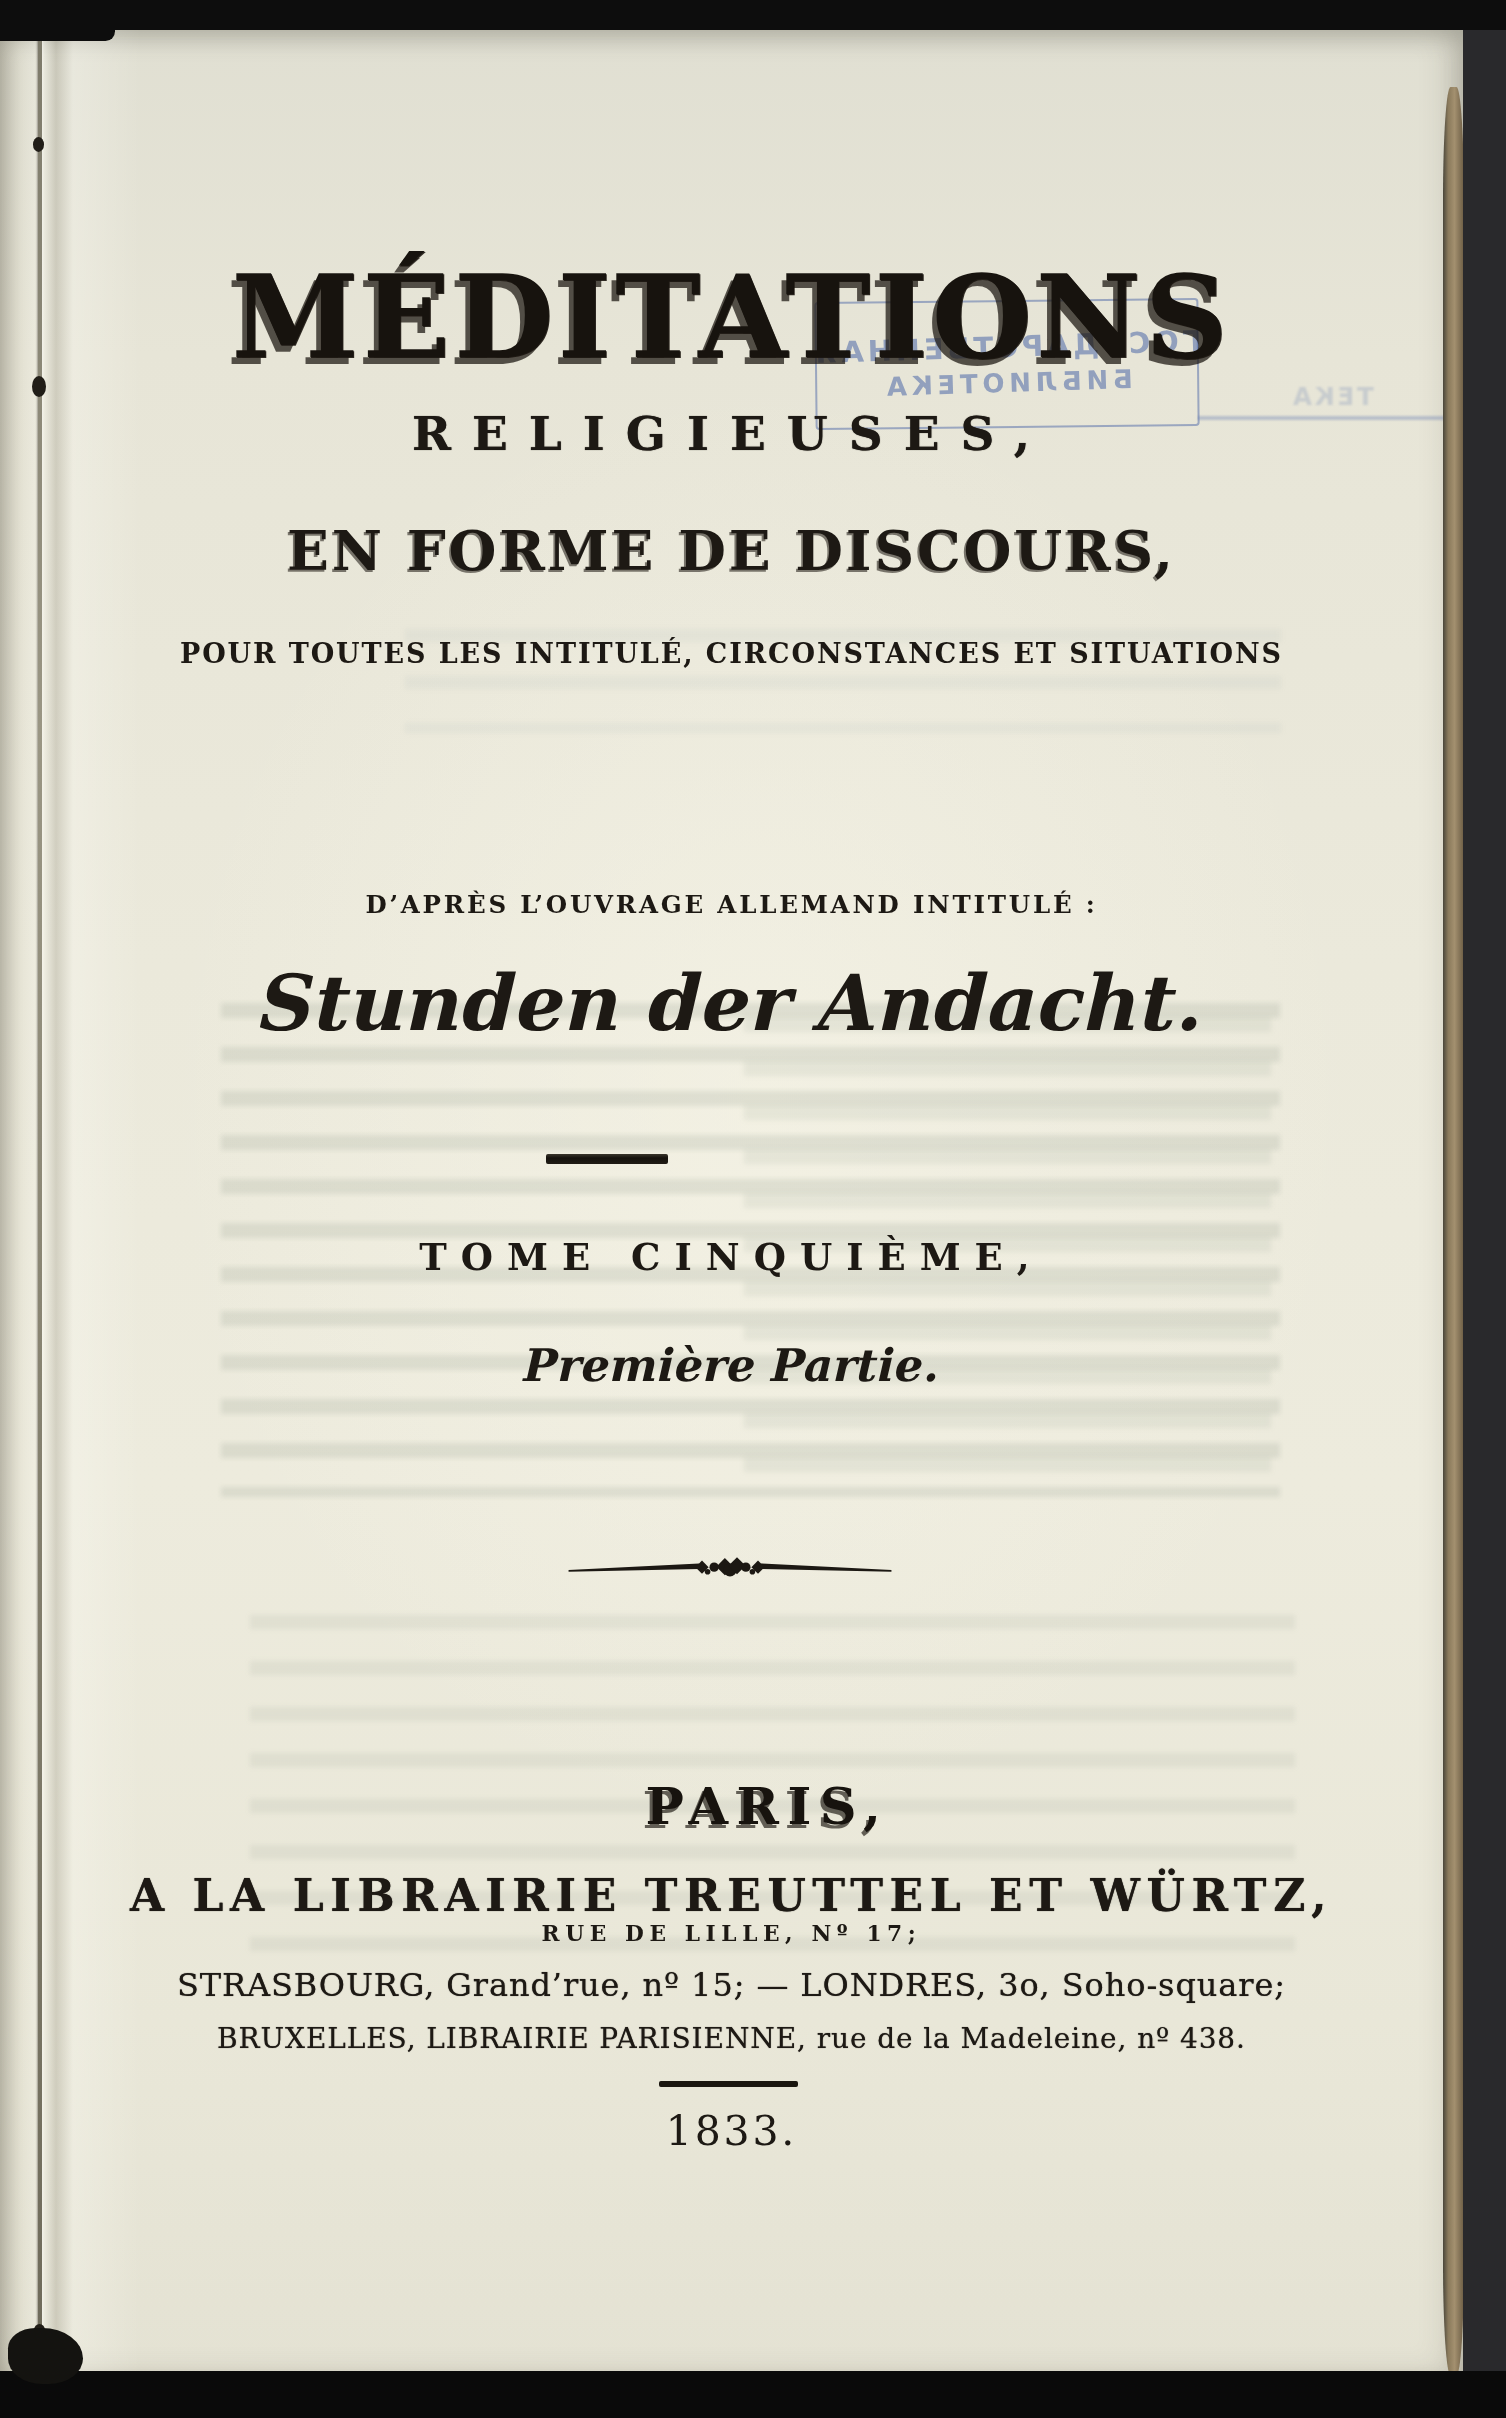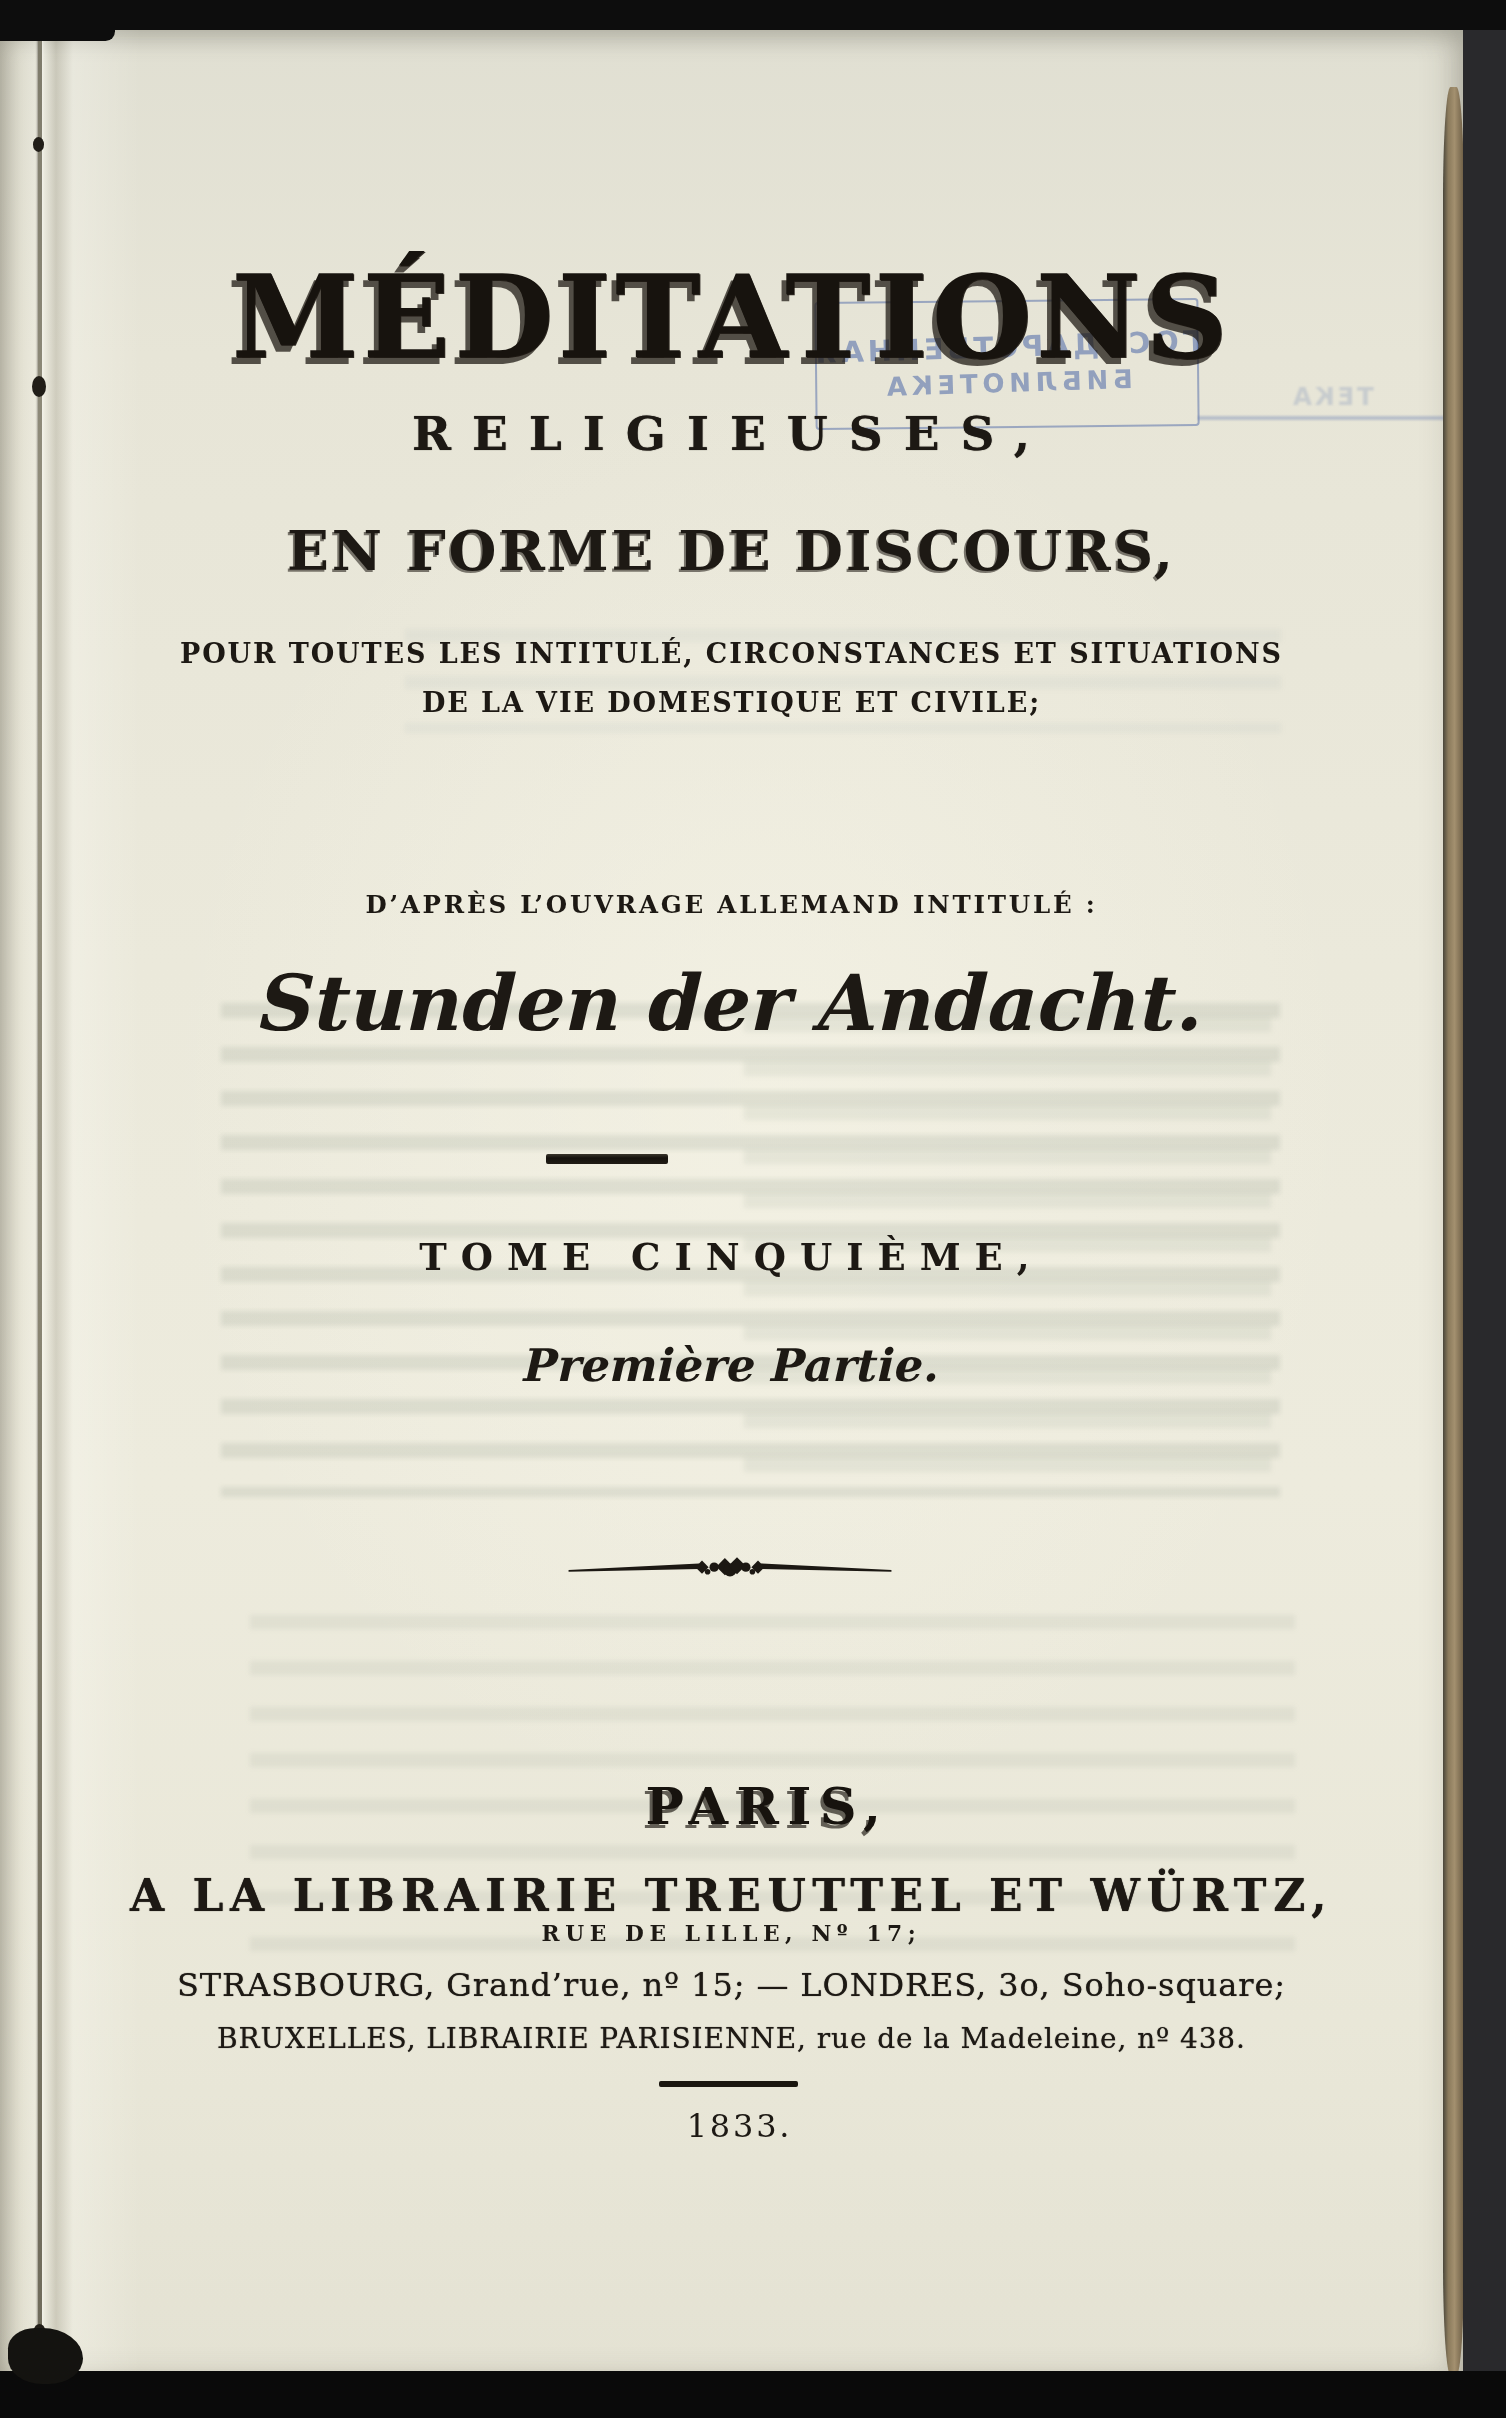--- a/index.html
+++ b/index.html
@@ -78,21 +78,21 @@
   .volume{top:1209px;font-size:37px;font-weight:bold;letter-spacing:14px;}
   .part{top:1313px;font-size:45px;}
   .ornament{position:absolute;left:565px;top:1529px;z-index:4;}
   .city{top:1750px;font-size:51px;font-weight:bold;letter-spacing:8.5px;color:#17130e;
     text-shadow:-2.8px 3.8px 0 rgba(25,20,14,0.65);padding-left:36px;}
   .publisher{top:1844px;font-size:44px;letter-spacing:6.6px;font-weight:bold;text-shadow:0 0 0.9px #1d1914;}
   .pub-address{top:1895px;font-size:21.7px;font-weight:bold;letter-spacing:5.6px;text-align:center;}
   .imprint1{top:1940px;font-size:32px;letter-spacing:0.9px;text-shadow:0 0 0.9px rgba(29,25,20,0.8);}
   .imprint2{top:1996px;font-size:28px;letter-spacing:0.9px;text-shadow:0 0 0.9px rgba(29,25,20,0.8);}
   .rule2{position:absolute;left:659px;top:2055px;width:139px;height:5.6px;background:#1a160f;z-index:4;border-radius:1.9px;}
-  .year{top:2081px;font-size:32px;letter-spacing:2.8px;padding-left:8px;}
+  .year{top:2081px;font-size:41px;letter-spacing:2.8px;}
 </style>
 </head>
 <body>
 
 <div class="scene">
 
   <div class="page">
     <div class="spine-shade"></div>
     <div class="thread"></div>
     <div class="stitch s1"></div>
@@ -110,21 +110,20 @@
         <span class="stamp-l2">БИБЛИОТЕКА</span>
       </div>
     </div>
     <div class="stamp-tail"></div>
     <div class="stamp-tail-text">ТЕКА</div>
 
     <h1 class="line title">MÉDITATIONS</h1>
     <div class="line subtitle">RELIGIEUSES,</div>
     <div class="line subtitle2">EN FORME DE DISCOURS,</div>
     <div class="line scope1">POUR TOUTES LES INTITULÉ, CIRCONSTANCES ET SITUATIONS</div>
-    <div class="line scope2">DE LA VIE DOMESTIQUE ET CIVILE;</div>
     <div class="line afterline">D’APRÈS L’OUVRAGE ALLEMAND INTITULÉ :</div>
     <div class="line original-title fraktur">Stunden der Andacht.</div>
 
     <div class="rule1"></div>
 
     <div class="line volume">TOME CINQUIÈME,</div>
     <div class="line part fraktur">Première Partie.</div>
 
     <svg class="ornament" width="330" height="28" viewBox="0 0 350 30">
       <polygon points="2,16 142,9 142,15 2,18" fill="#1c1813"></polygon>

